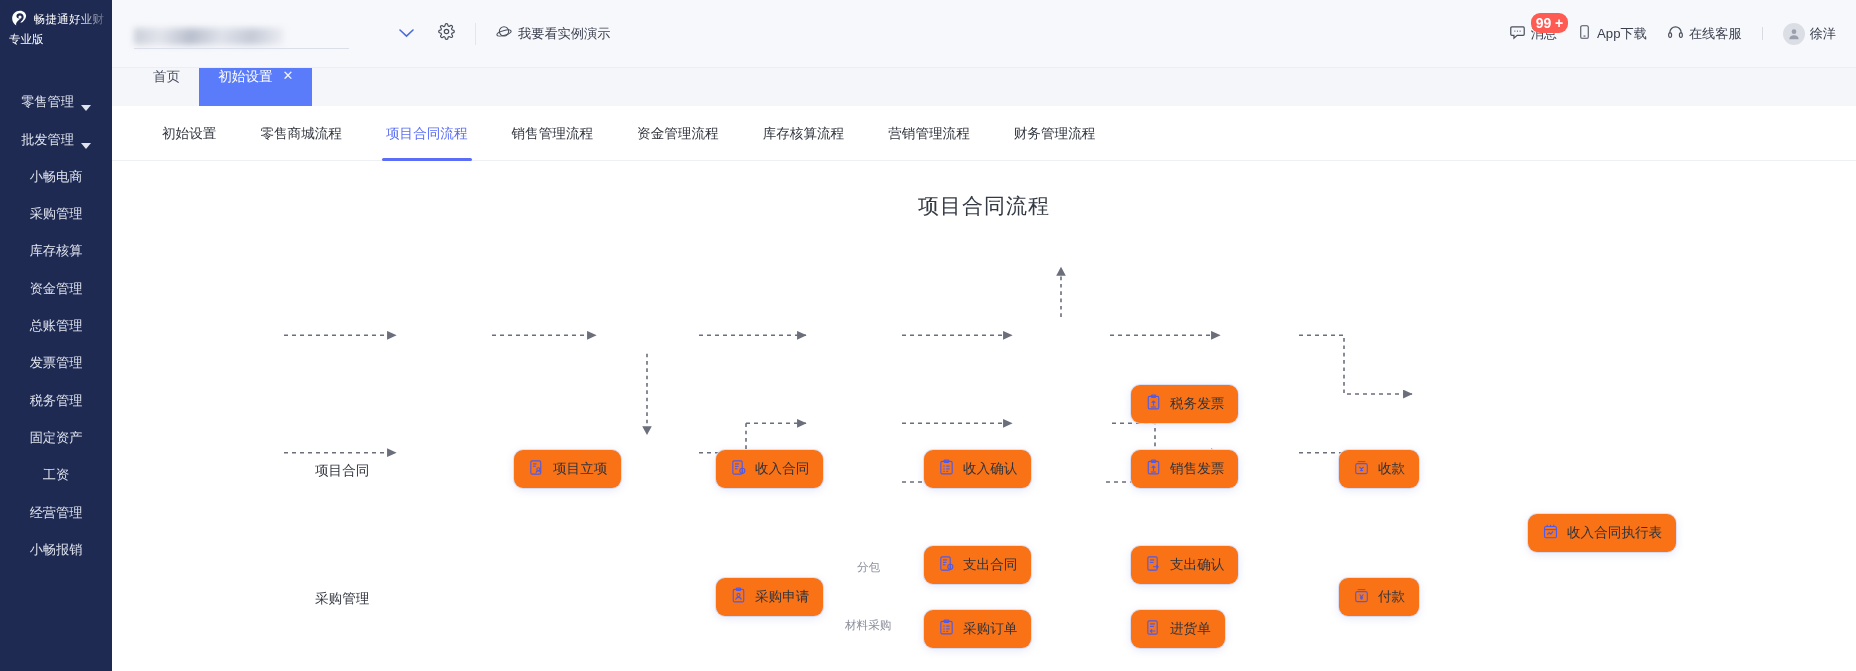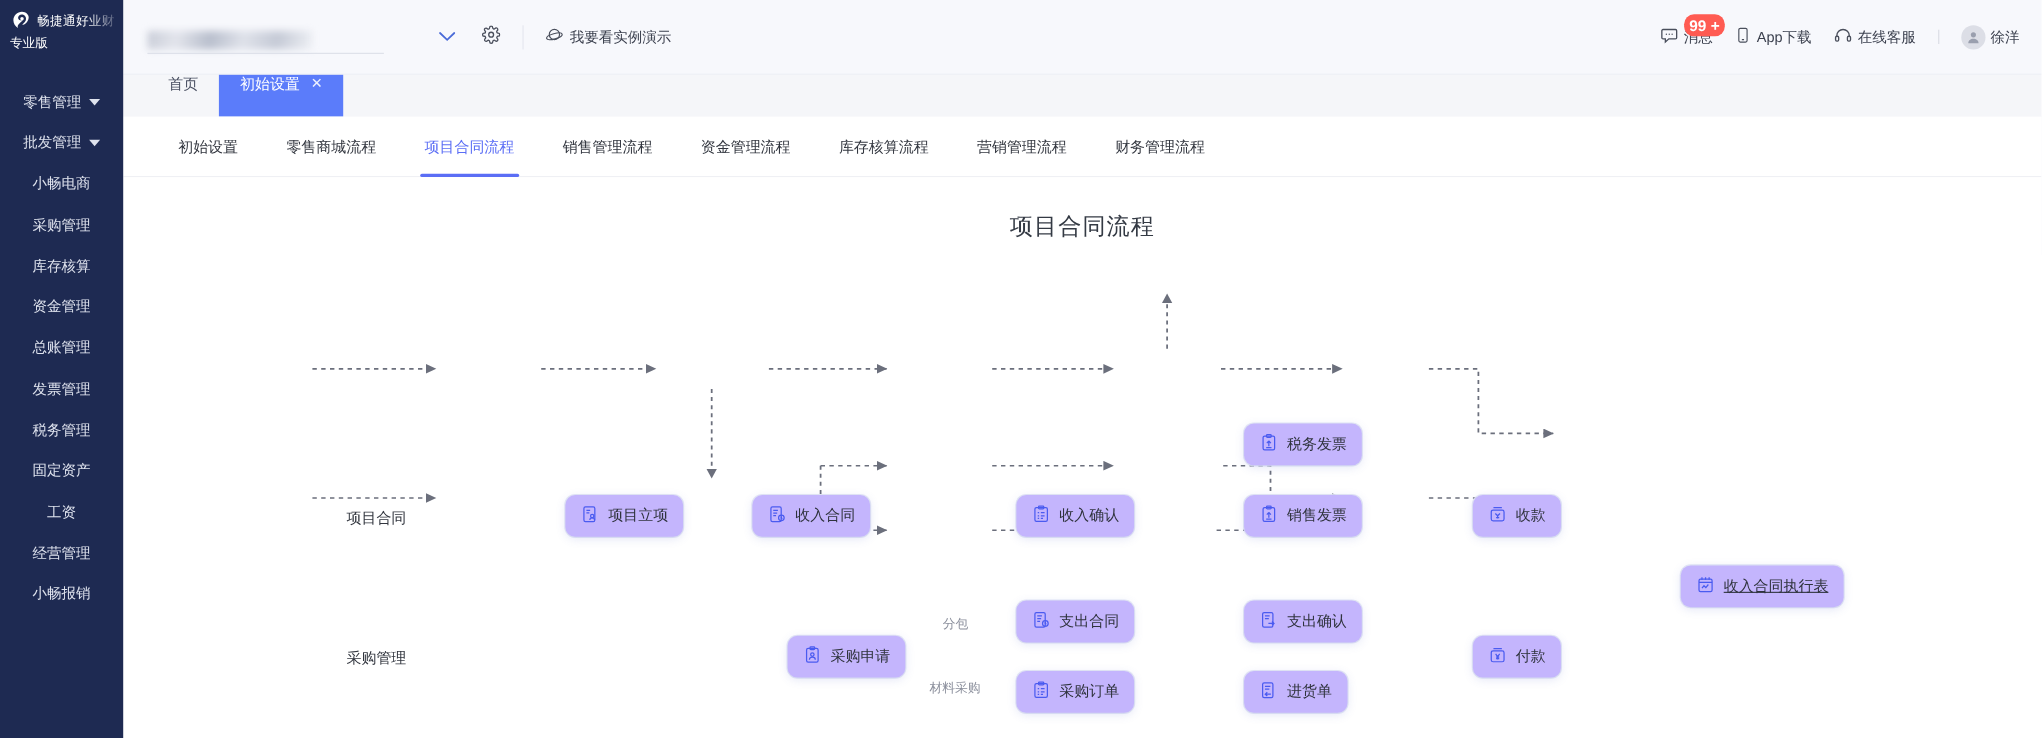--- a/index.html
+++ b/index.html
@@ -10,21 +10,21 @@
   
   .sidebar { width:112px; background:#1e2a52; flex:0 0 112px; position:relative; z-index:5; }
   .logo-box { height:68px; padding:9px 0 0 0; text-align:center; position:relative; }
   .logo-row { display:flex; align-items:center; justify-content:center; gap:4px; padding-left:2px;}
   .logo-mark { width:20px; height:20px; flex:0 0 20px; }
   .logo-text { color:#fff; font-size:11.5px; letter-spacing:.3px; white-space:nowrap;
      -webkit-mask-image:linear-gradient(to right,#000 62%,rgba(0,0,0,.25) 100%);
      mask-image:linear-gradient(to right,#000 62%,rgba(0,0,0,.25) 100%); }
   .logo-sub { color:#fff; font-size:11.5px; text-align:left; padding-left:9px; margin-top:3px; }
   .nav { padding-top:6px; }
-  .nav-item { height:37.3px; display:flex; align-items:center; justify-content:center;
+  .nav-item { height:37.3px; display:flex; align-items:flex-end; justify-content:center;
      color:#dfe3ee; font-size:13.2px; cursor:pointer; gap:7px; white-space:nowrap; }
   .caret { width:0;height:0;border-left:5px solid transparent;border-right:5px solid transparent;
      border-top:6px solid #dfe3ee; display:inline-block; }
 
   
   .right { flex:1; display:flex; flex-direction:column; min-width:0; }
 
   
   .header { height:68px; background:#f7f8fc; display:flex; align-items:center;
      padding:0 16px 0 22px; border-bottom:1px solid #eceef4; }
@@ -65,21 +65,21 @@
      height:2.5px; background:#5b6ef5; border-radius:2px; }
   .subtabs-right { position:absolute; right:0px; top:0; height:55px; display:flex;
      align-items:center; gap:9px; font-size:13px; color:#3a3f4d; padding-right:2px; }
   .mini-link { display:flex; align-items:center; gap:4px; cursor:pointer; white-space:nowrap;}
   .vline { width:1px; height:13px; background:#d9dbe3; }
 
   .canvas-title { text-align:center; font-size:21px; color:#343a44; margin-top:31px; letter-spacing:1px;}
 
   
   .flow { position:absolute; left:0; top:0; width:100%; height:100%; pointer-events:none; }
-  .node { position:absolute; height:38px; background:#c4b5fd; border-radius:9px;
+  .node { position:absolute; height:38px; background:#f97316; border-radius:9px;
      box-shadow:0 2px 9px rgba(90,104,200,.17), 0 0 0 1px rgba(226,229,245,.9);
      display:flex; align-items:center; gap:8px; padding:0 14px; font-size:13.6px;
      color:#2f333d; white-space:nowrap; cursor:pointer; }
   .node svg { flex:0 0 17px; }
   .rowlabel { position:absolute; font-size:13.6px; color:#32363f; white-space:nowrap; }
   .edgelabel { position:absolute; font-size:11.6px; color:#8b8f9c; white-space:nowrap; }
 </style>
 </head>
 <body>
 
@@ -297,21 +297,21 @@
           <span><svg width="17" height="17" viewBox="0 0 24 24" fill="none" stroke="#4a5bf0" stroke-width="1.6">
                 <rect x="4" y="2.6" width="14" height="18.8" rx="2"></rect>
                 <line x1="7.2" y1="7" x2="12" y2="7"></line>
                 <line x1="7.2" y1="10.2" x2="11" y2="10.2"></line>
                 <circle cx="14.6" cy="14.4" r="2.1"></circle>
                 <path d="M11.6 19.4c0-1.7 1.4-2.7 3-2.7s3 1 3 2.7"></path>
               </svg></span>
           <span>项目立项</span>
         </div>
 
-        <div class="node" style="left:572px;top:344px;text-align:right;">
+        <div class="node" style="left:604px;top:344px;text-align:right;">
           <span><svg width="17" height="17" viewBox="0 0 24 24" fill="none" stroke="#4a5bf0" stroke-width="1.6">
                 <rect x="4" y="2.6" width="13.2" height="18.8" rx="2"></rect>
                 <line x1="7" y1="7" x2="13" y2="7"></line>
                 <line x1="7" y1="10.4" x2="12" y2="10.4"></line>
                 <line x1="7" y1="13.8" x2="10.6" y2="13.8"></line>
                 <circle cx="17.4" cy="16.6" r="3.6"></circle>
                 <path d="M17.4 14.8v1.9l1.3.9"></path>
               </svg></span>
           <span>收入合同</span>
         </div>
@@ -352,21 +352,21 @@
 
         <div class="node" style="left:1227px;top:344px;">
           <span><svg width="17" height="17" viewBox="0 0 24 24" fill="none" stroke="#4a5bf0" stroke-width="1.6">
                 <path d="M6.6 3.6h10.8"></path>
                 <rect x="3.8" y="6.6" width="16.4" height="14" rx="2.4"></rect>
                 <path d="M9 11l3 3 3-3M12 14v3.4M10 16.2h4"></path>
               </svg></span>
           <span>收款</span>
         </div>
 
-        <div class="node" style="left:1416px;top:408px;text-decoration:underline;">
+        <div class="node" style="left:1416px;top:408px;">
           <span><svg width="17" height="17" viewBox="0 0 24 24" fill="none" stroke="#4a5bf0" stroke-width="1.6">
                 <rect x="3.6" y="5" width="16.8" height="15.8" rx="2"></rect>
                 <line x1="3.6" y1="9.2" x2="20.4" y2="9.2"></line>
                 <line x1="7.4" y1="2.6" x2="7.4" y2="5.6"></line>
                 <line x1="12" y1="2.6" x2="12" y2="5.6"></line>
                 <line x1="16.6" y1="2.6" x2="16.6" y2="5.6"></line>
                 <path d="M7.4 16.4l2.6-3 2.4 2.4 3.2-4"></path>
               </svg></span>
           <span>收入合同执行表</span>
         </div>

